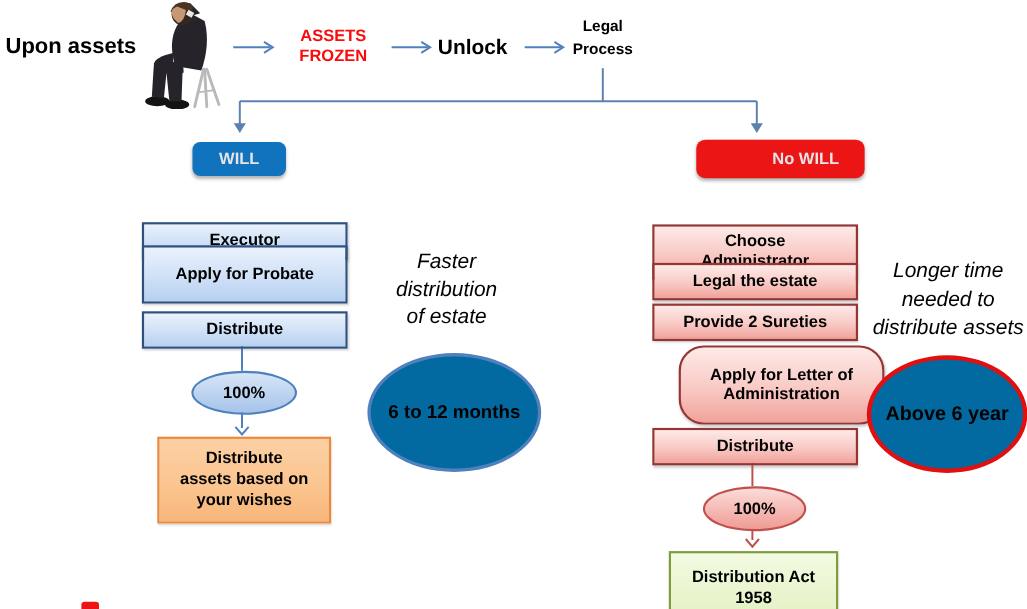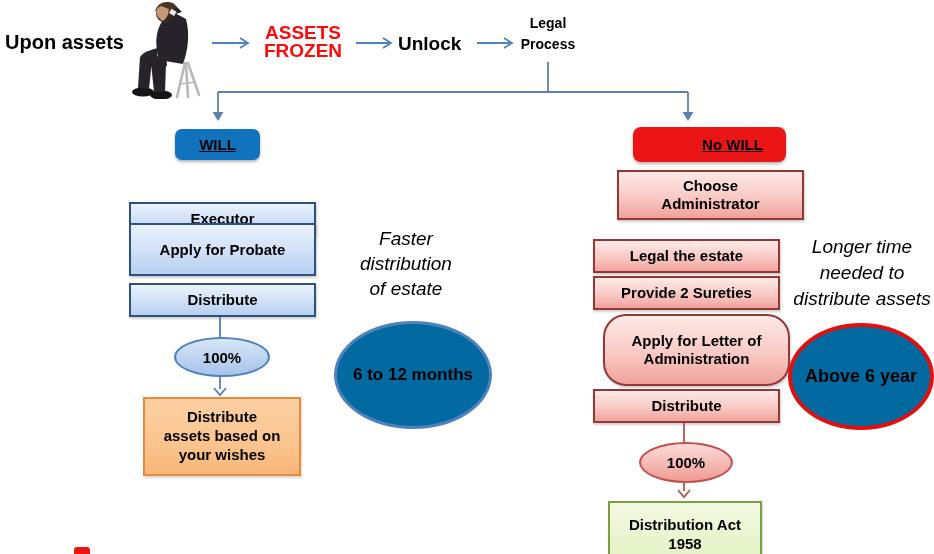--- a/index.html
+++ b/index.html
@@ -3,27 +3,26 @@
 <meta charset="utf-8">
 <style>
   html,body{margin:0;padding:0;background:#fff;}
   .canvas{
     position:relative;width:934px;height:554px;overflow:hidden;background:#ffffff;
     font-family:"Liberation Sans",sans-serif;color:#000;
   }
   .abs{position:absolute;}
   .lbl{font-weight:bold;white-space:pre-line;text-align:center;line-height:1.1;}
   .top-label{font-size:20px;font-weight:bold;}
-  .frozen{color:var(--accent-red-text);font-size:19px;line-height:18px;}
+  .frozen{color:var(--accent-red-text);font-size:15px;line-height:18px;}
   .legal{font-size:14px;line-height:21px;}
   .hdr{
     display:flex;align-items:center;justify-content:center;
-    color:#000000;font-weight:bold;font-size:15px;
+    color:#e5e5e5;font-weight:bold;font-size:15px;
     box-shadow:0 2px 3px rgba(90,90,90,.45);
-    text-decoration:underline;
   }
   .hdr-will{background:var(--will-blue);border-radius:7px;}
   .hdr-nowill{background:var(--nowill-red);border-radius:8px;}
   .step{
     display:flex;align-items:center;justify-content:center;text-align:center;
     font-weight:bold;font-size:15px;line-height:1.18;white-space:pre-line;
     box-shadow:1px 2px 2px rgba(120,120,120,.35);
   }
   .blue-step{
     background:linear-gradient(180deg,var(--blue-box-top) 0%,#CFE0F7 55%,var(--blue-box-bottom) 100%);
@@ -157,25 +156,25 @@
   <div class="abs outcome orange-box" style="left:143px;top:397px;width:154px;height:75px;">Distribute
 assets based on
 your wishes</div>
 
   <div class="abs note" style="left:330px;top:226px;width:152px;">Faster
 distribution
 of estate</div>
   <div class="abs oval oval-months" style="left:334px;top:321px;width:152px;height:102px;">6 to 12 months</div>
 
   <div class="abs hdr hdr-nowill" style="left:633px;top:127px;width:107px;height:35px;padding-left:46px;">No WILL</div>
-  <div class="abs step pink-step" style="left:593px;top:170px;width:183px;height:46px;margin-left:24px;">Choose
+  <div class="abs step pink-step" style="left:593px;top:204px;width:183px;height:46px;">Choose
 Administrator</div>
   <div class="abs step pink-step" style="left:593px;top:239px;width:183px;height:30px;">Legal the estate</div>
   <div class="abs step pink-step" style="left:593px;top:276px;width:183px;height:30px;">Provide 2 Sureties</div>
-  <div class="abs step pink-step" style="left:603px;top:314px;width:183px;height:68px;border-radius:23px;">Apply for Letter of
+  <div class="abs step pink-step" style="left:617px;top:314px;width:183px;height:68px;border-radius:23px;">Apply for Letter of
 Administration</div>
   <div class="abs step pink-step" style="left:593px;top:389px;width:183px;height:30px;">Distribute</div>
   <div class="abs pct pct-pink" style="left:639px;top:442px;width:90px;height:37px;">100%</div>
   <div class="abs outcome green-box" style="left:608px;top:501px;width:150px;height:64px;">Distribution Act
 1958</div>
 
   <div class="abs note" style="left:773px;top:234px;width:178px;line-height:26px;">Longer time
 needed to
 distribute assets</div>
   <div class="abs oval oval-year" style="left:788px;top:323px;width:138px;height:99px;">Above 6 year</div>

